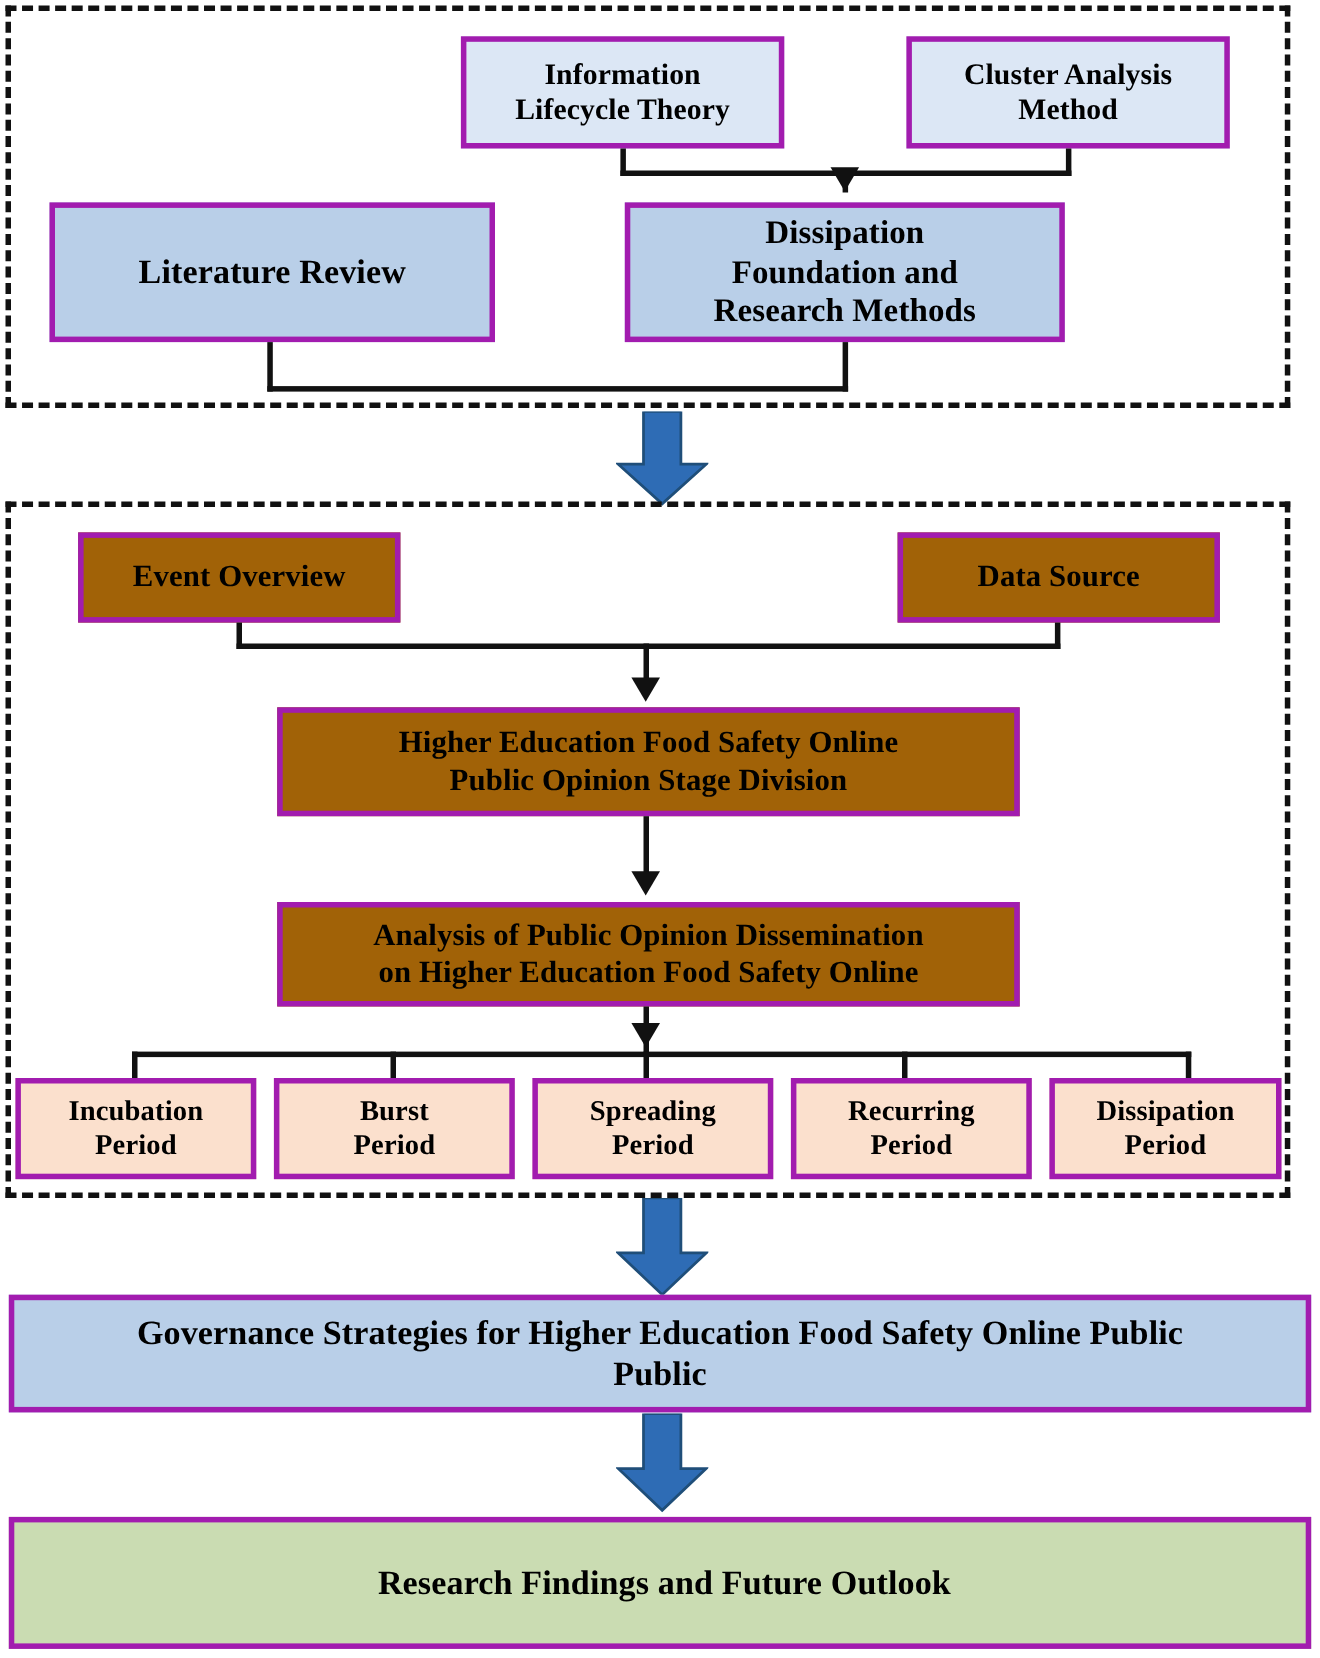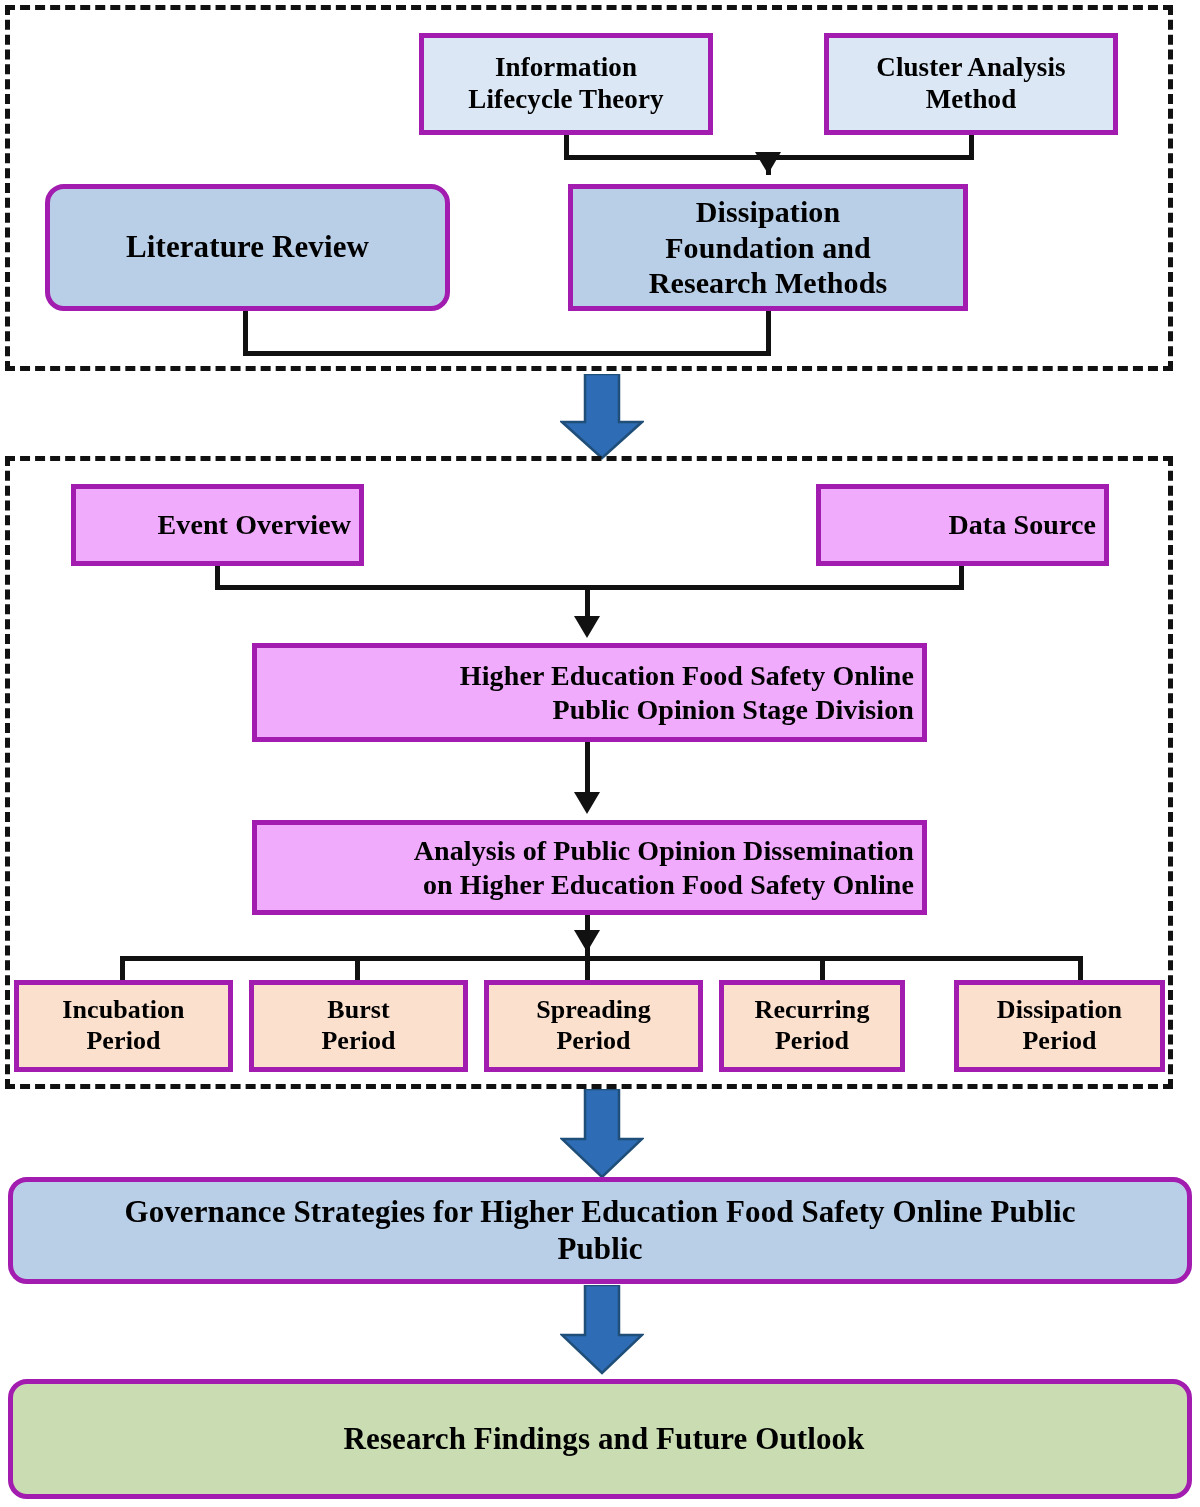--- a/index.html
+++ b/index.html
@@ -39,21 +39,21 @@
     color: #000000;
     line-height: 1.18;
     padding: 2px 8px;
     letter-spacing: 0.1px;
   }
   .node .lbl { display: block; width: 100%; }
 
   
   .fill-lightblue { background: #dce7f5; }
   .fill-blue      { background: #b9cfe8; }
-  .fill-cream     { background: #f0abfc; text-align: right; }
+  .fill-cream     { background: #a16207; }
   .fill-peach     { background: #fbe0cd; }
   .fill-green     { background: #cadcb2; padding-left: 16px; }
 
   
   .ln-h, .ln-v {
     position: absolute;
     background: #111111;
   }
   .ln-h { height: 5px; }
   .ln-v { width: 5px; }
@@ -72,21 +72,21 @@
   .block-arrow {
     position: absolute;
   }
   .block-arrow svg { display: block; }
 
   
   .fs-26 { font-size: 26px; }
   .fs-27 { font-size: 27px; }
   .fs-28 { font-size: 28px; }
   .fs-30 { font-size: 30px; }
-  .fs-31 { font-size: 31px; border-radius: 19px; }
+  .fs-31 { font-size: 31px; }
 </style>
 </head>
 <body>
 
 <div id="canvas">
 
   <div class="dashed-frame" style="left:5px; top:5px; width:1168px; height:366px;"></div>
 
   <div class="node fill-lightblue fs-27" style="left:419px; top:33px; width:294px; height:102px;">
     <span class="lbl">
@@ -184,21 +184,21 @@
       <span>Burst</span><br>
       <span>Period</span>
     </span>
   </div>
   <div class="node fill-peach fs-26" style="left:484px; top:980px; width:219px; height:92px;">
     <span class="lbl">
       <span>Spreading</span><br>
       <span>Period</span>
     </span>
   </div>
-  <div class="node fill-peach fs-26" style="left:719px; top:980px; width:186px; height:92px;">
+  <div class="node fill-peach fs-26" style="left:719px; top:980px; width:219px; height:92px;">
     <span class="lbl">
       <span>Recurring</span><br>
       <span>Period</span>
     </span>
   </div>
   <div class="node fill-peach fs-26" style="left:954px; top:980px; width:211px; height:92px;">
     <span class="lbl">
       <span>Dissipation</span><br>
       <span>Period</span>
     </span>

